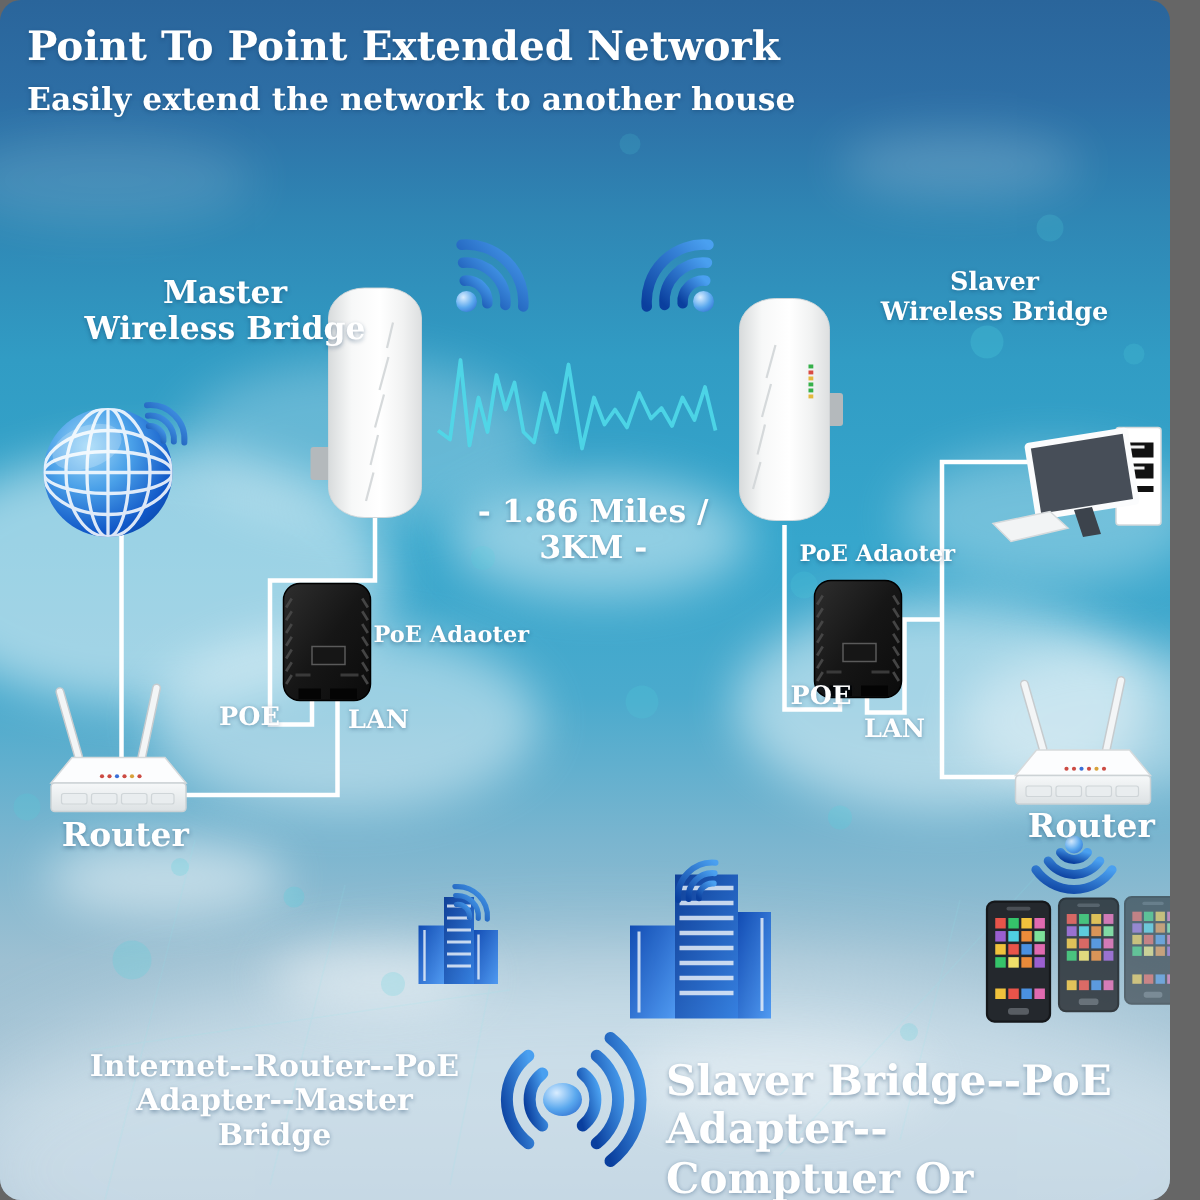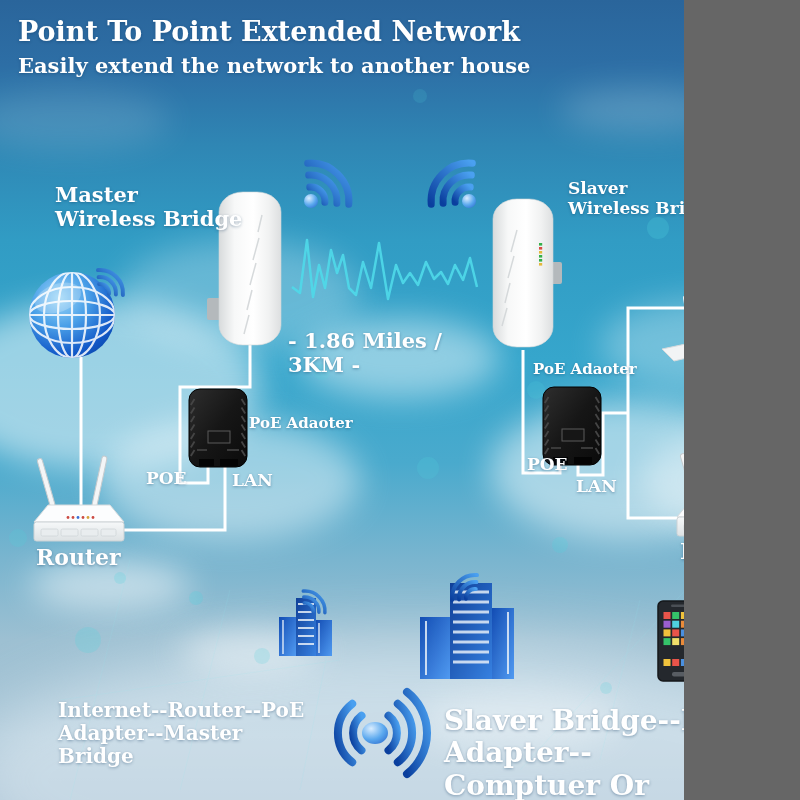--- a/index.html
+++ b/index.html
@@ -1,31 +1,32 @@
 <!DOCTYPE html>
 <html><head>
 <meta charset="utf-8">
 <style>
   html,body{margin:0;padding:0;background:#666;}
   #stage{
-    position:relative;width:684px;height:800px;overflow:hidden;
+    position:relative;width:780px;height:800px;overflow:hidden;
     font-family:"DejaVu Serif","Liberation Serif",serif;
     background:linear-gradient(180deg,
       #2a659b 0%, #2d6ea5 8%, #2f86b4 18%, #319cc4 30%,
       #36a6cc 45%, #4aaacd 58%, #7ab5cf 70%, #9dc0d2 80%,
       #a7c4d5 92%, #9cb9cd 100%);
+    border-radius:14px;
   }
   .cloud{position:absolute;background:#fff;border-radius:50%;filter:blur(16px);}
   .haze{filter:blur(30px);background:#e9f2f8;}
   svg.art{position:absolute;left:0;top:0;}
   .lbl{
     position:absolute;color:#ffffff;font-weight:bold;line-height:1.16;
     text-shadow:0 1px 3px rgba(8,48,88,.38);
   }
-  .center{}
+  .center{text-align:center;}
   .pre{white-space:pre-line;}
 </style>
 </head>
 <body>
 
 <div id="stage">
 
   <div class="cloud" style="left:-60px;top:300px;width:320px;height:170px;opacity:.5"></div>
   <div class="cloud" style="left:120px;top:240px;width:240px;height:110px;opacity:.25"></div>
   <div class="cloud" style="left:300px;top:318px;width:200px;height:80px;opacity:.45"></div>

